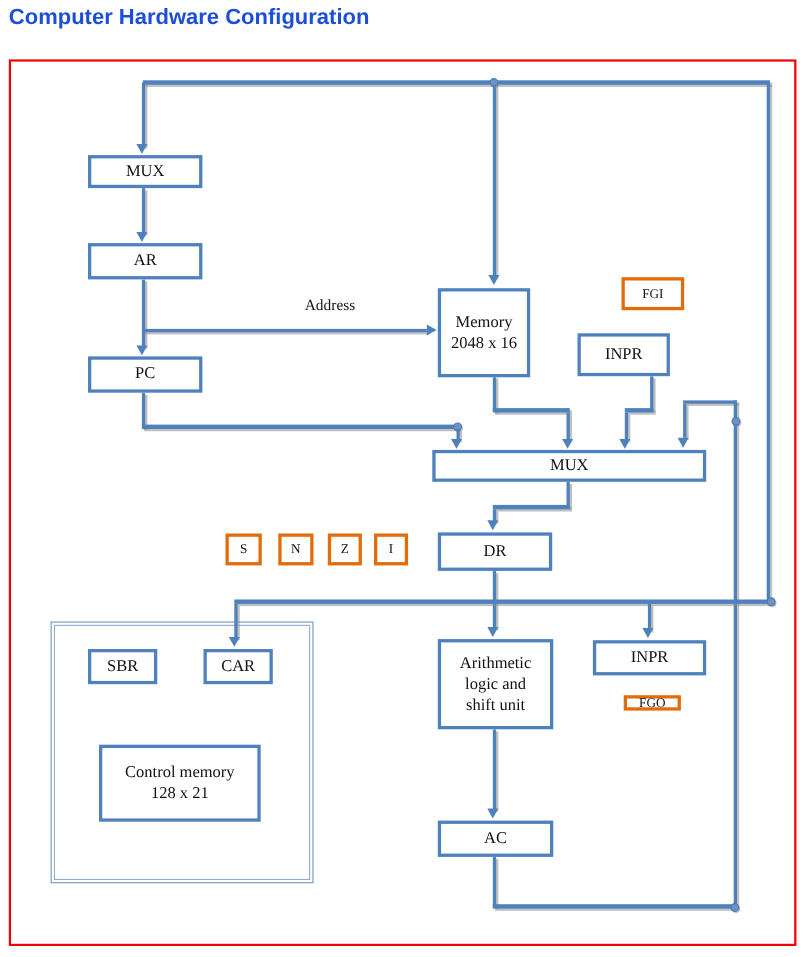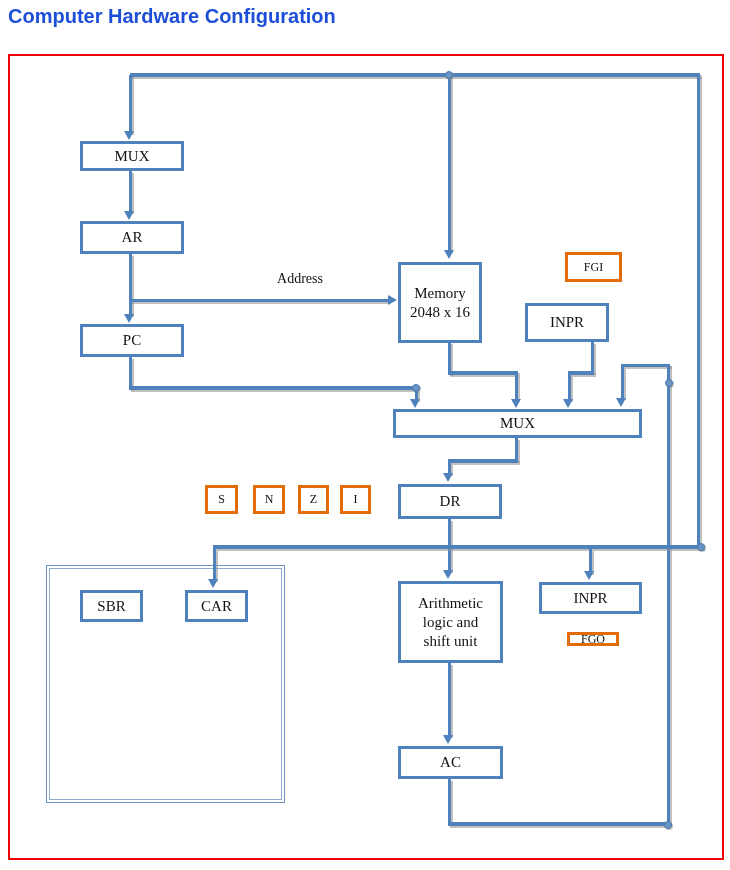--- a/index.html
+++ b/index.html
@@ -151,20 +151,24 @@
   <div class="obx" style="left:340px;top:485px;width:31px;height:29px;">
     <span>I</span>
   </div>
 
   <div class="bx" style="left:80px;top:590px;width:63px;height:32px;">
     <span>SBR</span>
   </div>
   <div class="bx" style="left:185px;top:590px;width:63px;height:32px;">
     <span>CAR</span>
   </div>
+  <div class="bx" style="left:90px;top:677px;width:147px;height:70px;">
+    <span>Control memory</span>
+    <span>128 x 21</span>
+  </div>
 
   <div class="bx" style="left:398px;top:581px;width:105px;height:82px;">
     <span>Arithmetic</span>
     <span>logic and</span>
     <span>shift unit</span>
   </div>
   <div class="bx" style="left:539px;top:582px;width:103px;height:32px;">
     <span>INPR</span>
   </div>
   <div class="obx" style="left:567px;top:632px;width:52px;height:14px;">

